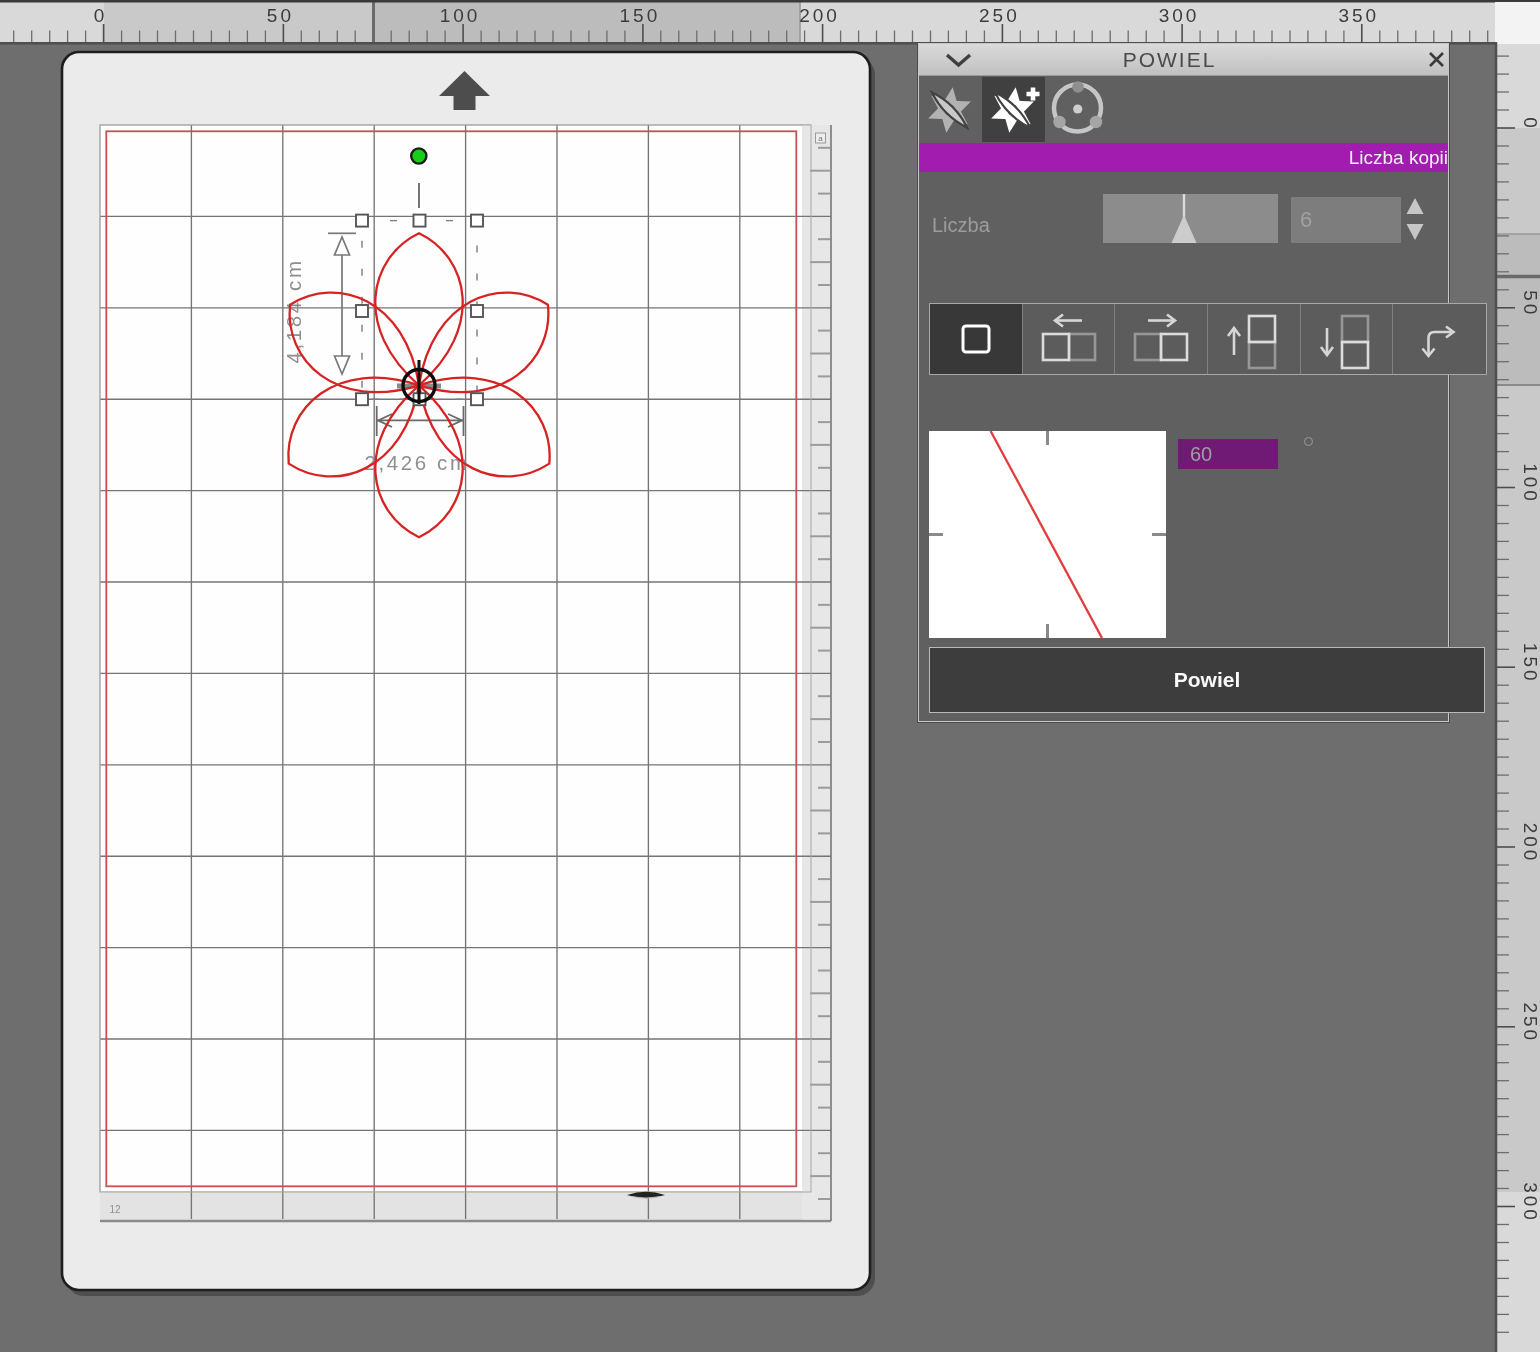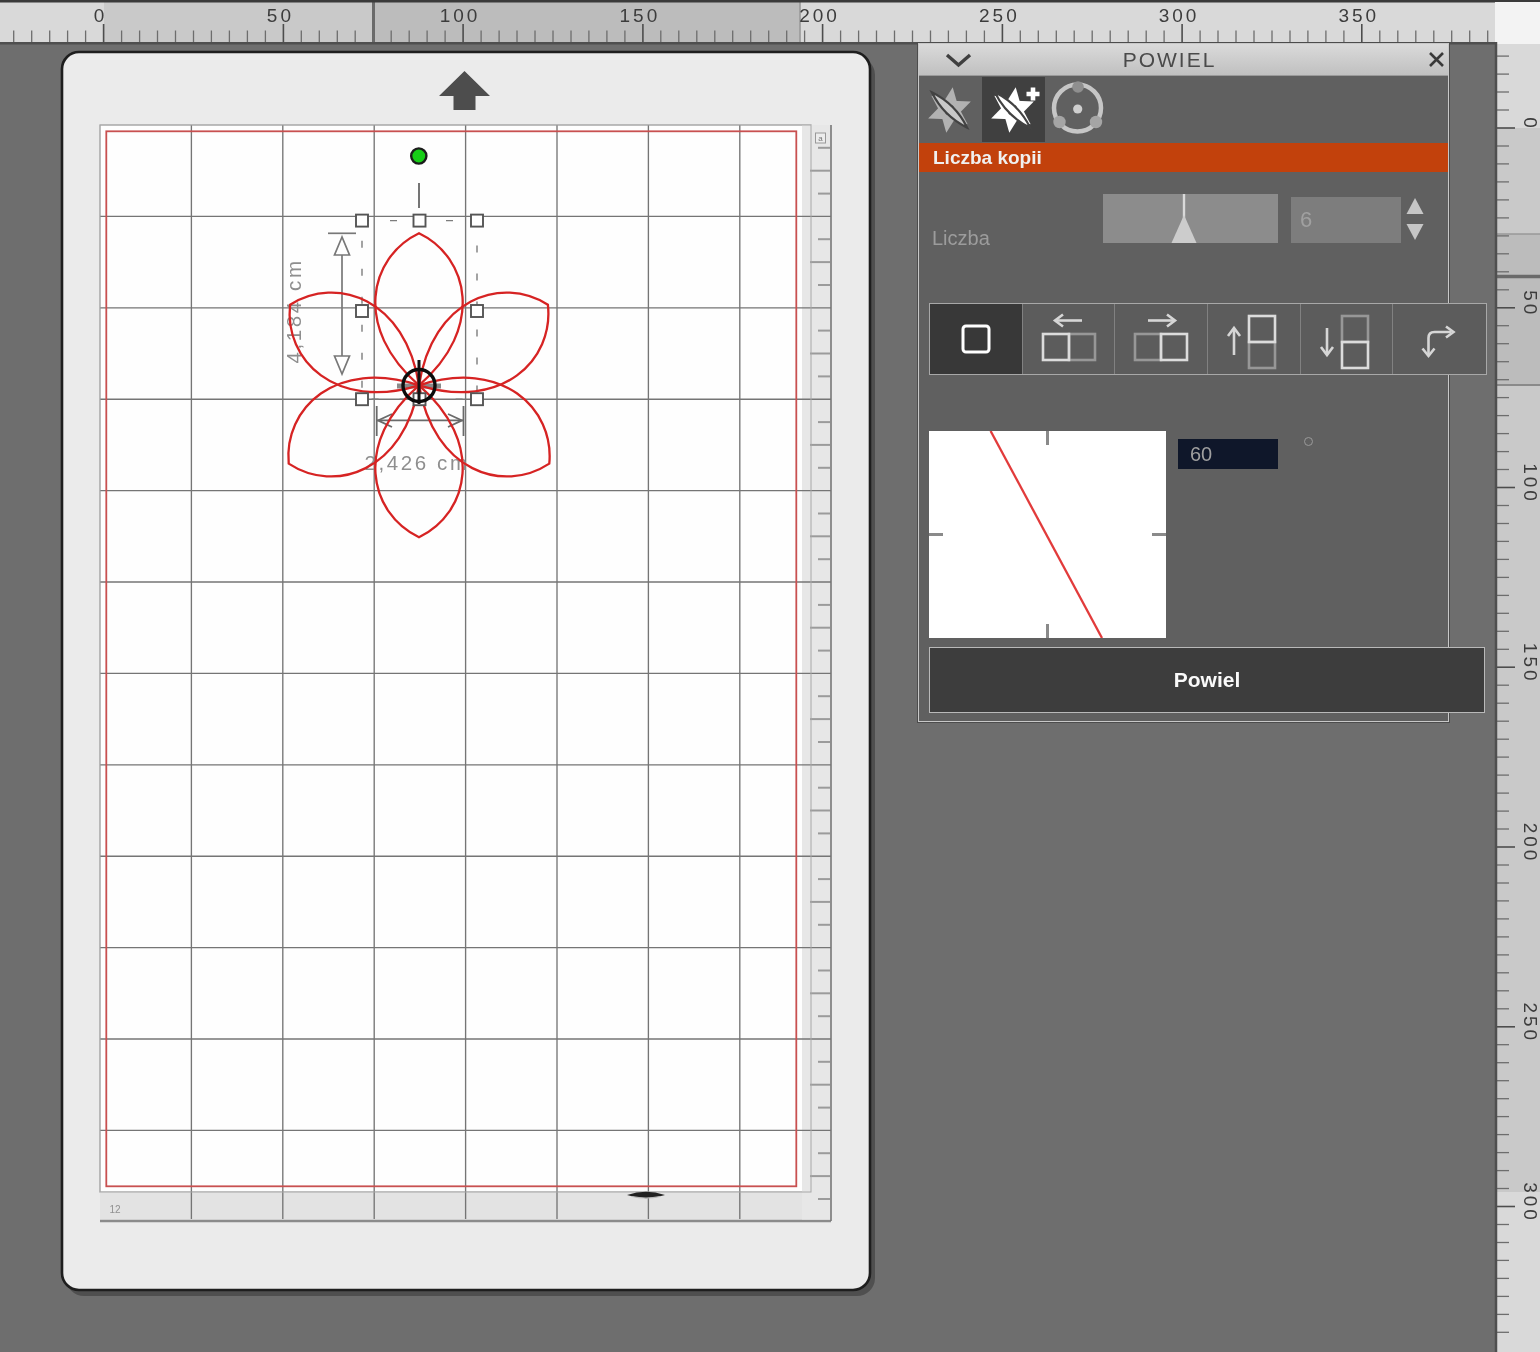--- a/index.html
+++ b/index.html
@@ -5,34 +5,34 @@
 svg text{font-family:"Liberation Sans",sans-serif;}
 #panel{position:absolute;left:918px;top:43px;width:531px;height:679px;background:#606060;
   border:1px solid #c8c8c8;box-sizing:border-box;box-shadow:0 0 0 1px #4c4c4c;}
 .ptitle{position:absolute;left:0;top:0;right:0;height:31px;background:linear-gradient(#dadada,#c0c0c0);
   border-bottom:1px solid #9a9a9a;text-align:center;}
 .ptxt{font-size:21px;color:#4a4a4a;letter-spacing:2px;line-height:31px;position:relative;left:-14px;}
 .chev{position:absolute;left:26px;top:9px;}
 .pclose{position:absolute;right:3px;top:7px;}
 .tab{position:absolute;top:33px;width:63px;height:65px;}
 .tab.sel{background:#404040;}
-.hdr{position:absolute;left:0;right:0;background:#c2410c;color:#f0f0f0;font-weight:bold;
-  font-size:19px;padding-left:14px;box-sizing:border-box;}
-.lbl{position:absolute;font-size:20px;color:#9c9c9c;margin-top:13px;}
+.hdr{position:absolute;left:0;right:0;background:#a21caf;color:#f0f0f0;font-weight:normal;
+  font-size:19px;padding-left:14px;box-sizing:border-box;text-align:right;}
+.lbl{position:absolute;font-size:20px;color:#9c9c9c;}
 .slider{position:absolute;left:184px;top:150px;width:175px;height:49px;background:#8c8c8c;}
 .valbox{position:absolute;left:372px;top:153px;width:110px;height:46px;background:#7d7d7d;
   color:#a0a0a0;font-size:22px;line-height:46px;padding-left:9px;box-sizing:border-box;}
 .spin{position:absolute;left:487px;top:154px;}
 .brow{position:absolute;left:10px;top:259px;width:556px;height:70px;background:#5c5c5c;
   border:1px solid #a8a8a8;}
 .bcell{position:absolute;top:0;width:92.66px;height:70px;border-right:1px solid #818181;box-sizing:border-box;}
 .bcell:last-child{border-right:none;}
 .bsel{background:#383838;}
 .pv{position:absolute;left:10px;top:387px;width:237px;height:207px;background:#ffffff;}
-.angbox{position:absolute;left:259px;top:395px;width:100px;height:30px;background:#0f172a;
+.angbox{position:absolute;left:259px;top:395px;width:100px;height:30px;background:#701a75;
   color:#9f9f9f;font-size:20px;line-height:30px;padding-left:12px;box-sizing:border-box;}
 .deg{position:absolute;left:385px;top:393px;width:7px;height:7px;border:1.6px solid #9a9a9a;border-radius:50%;}
 .pbtn{position:absolute;left:10px;top:603px;width:556px;height:66px;background:#3d3d3d;border:1px solid #b9b9b9;
   box-sizing:border-box;color:#fafafa;font-weight:bold;font-size:21px;text-align:center;line-height:63px;}
 </style></head>
 <body>
 <svg id="cv" width="1540" height="1352" viewBox="0 0 1540 1352" style="position:absolute;left:0;top:0">
     <rect x="0" y="0" width="1540" height="1352" fill="#6e6e6e"></rect>
     <rect x="66" y="57" width="809" height="1239" rx="18" fill="#4f4f4f"></rect>
     <rect x="62" y="52" width="808" height="1238" rx="17" fill="#ebebeb" stroke="#1e1e1e" stroke-width="2.6"></rect>

